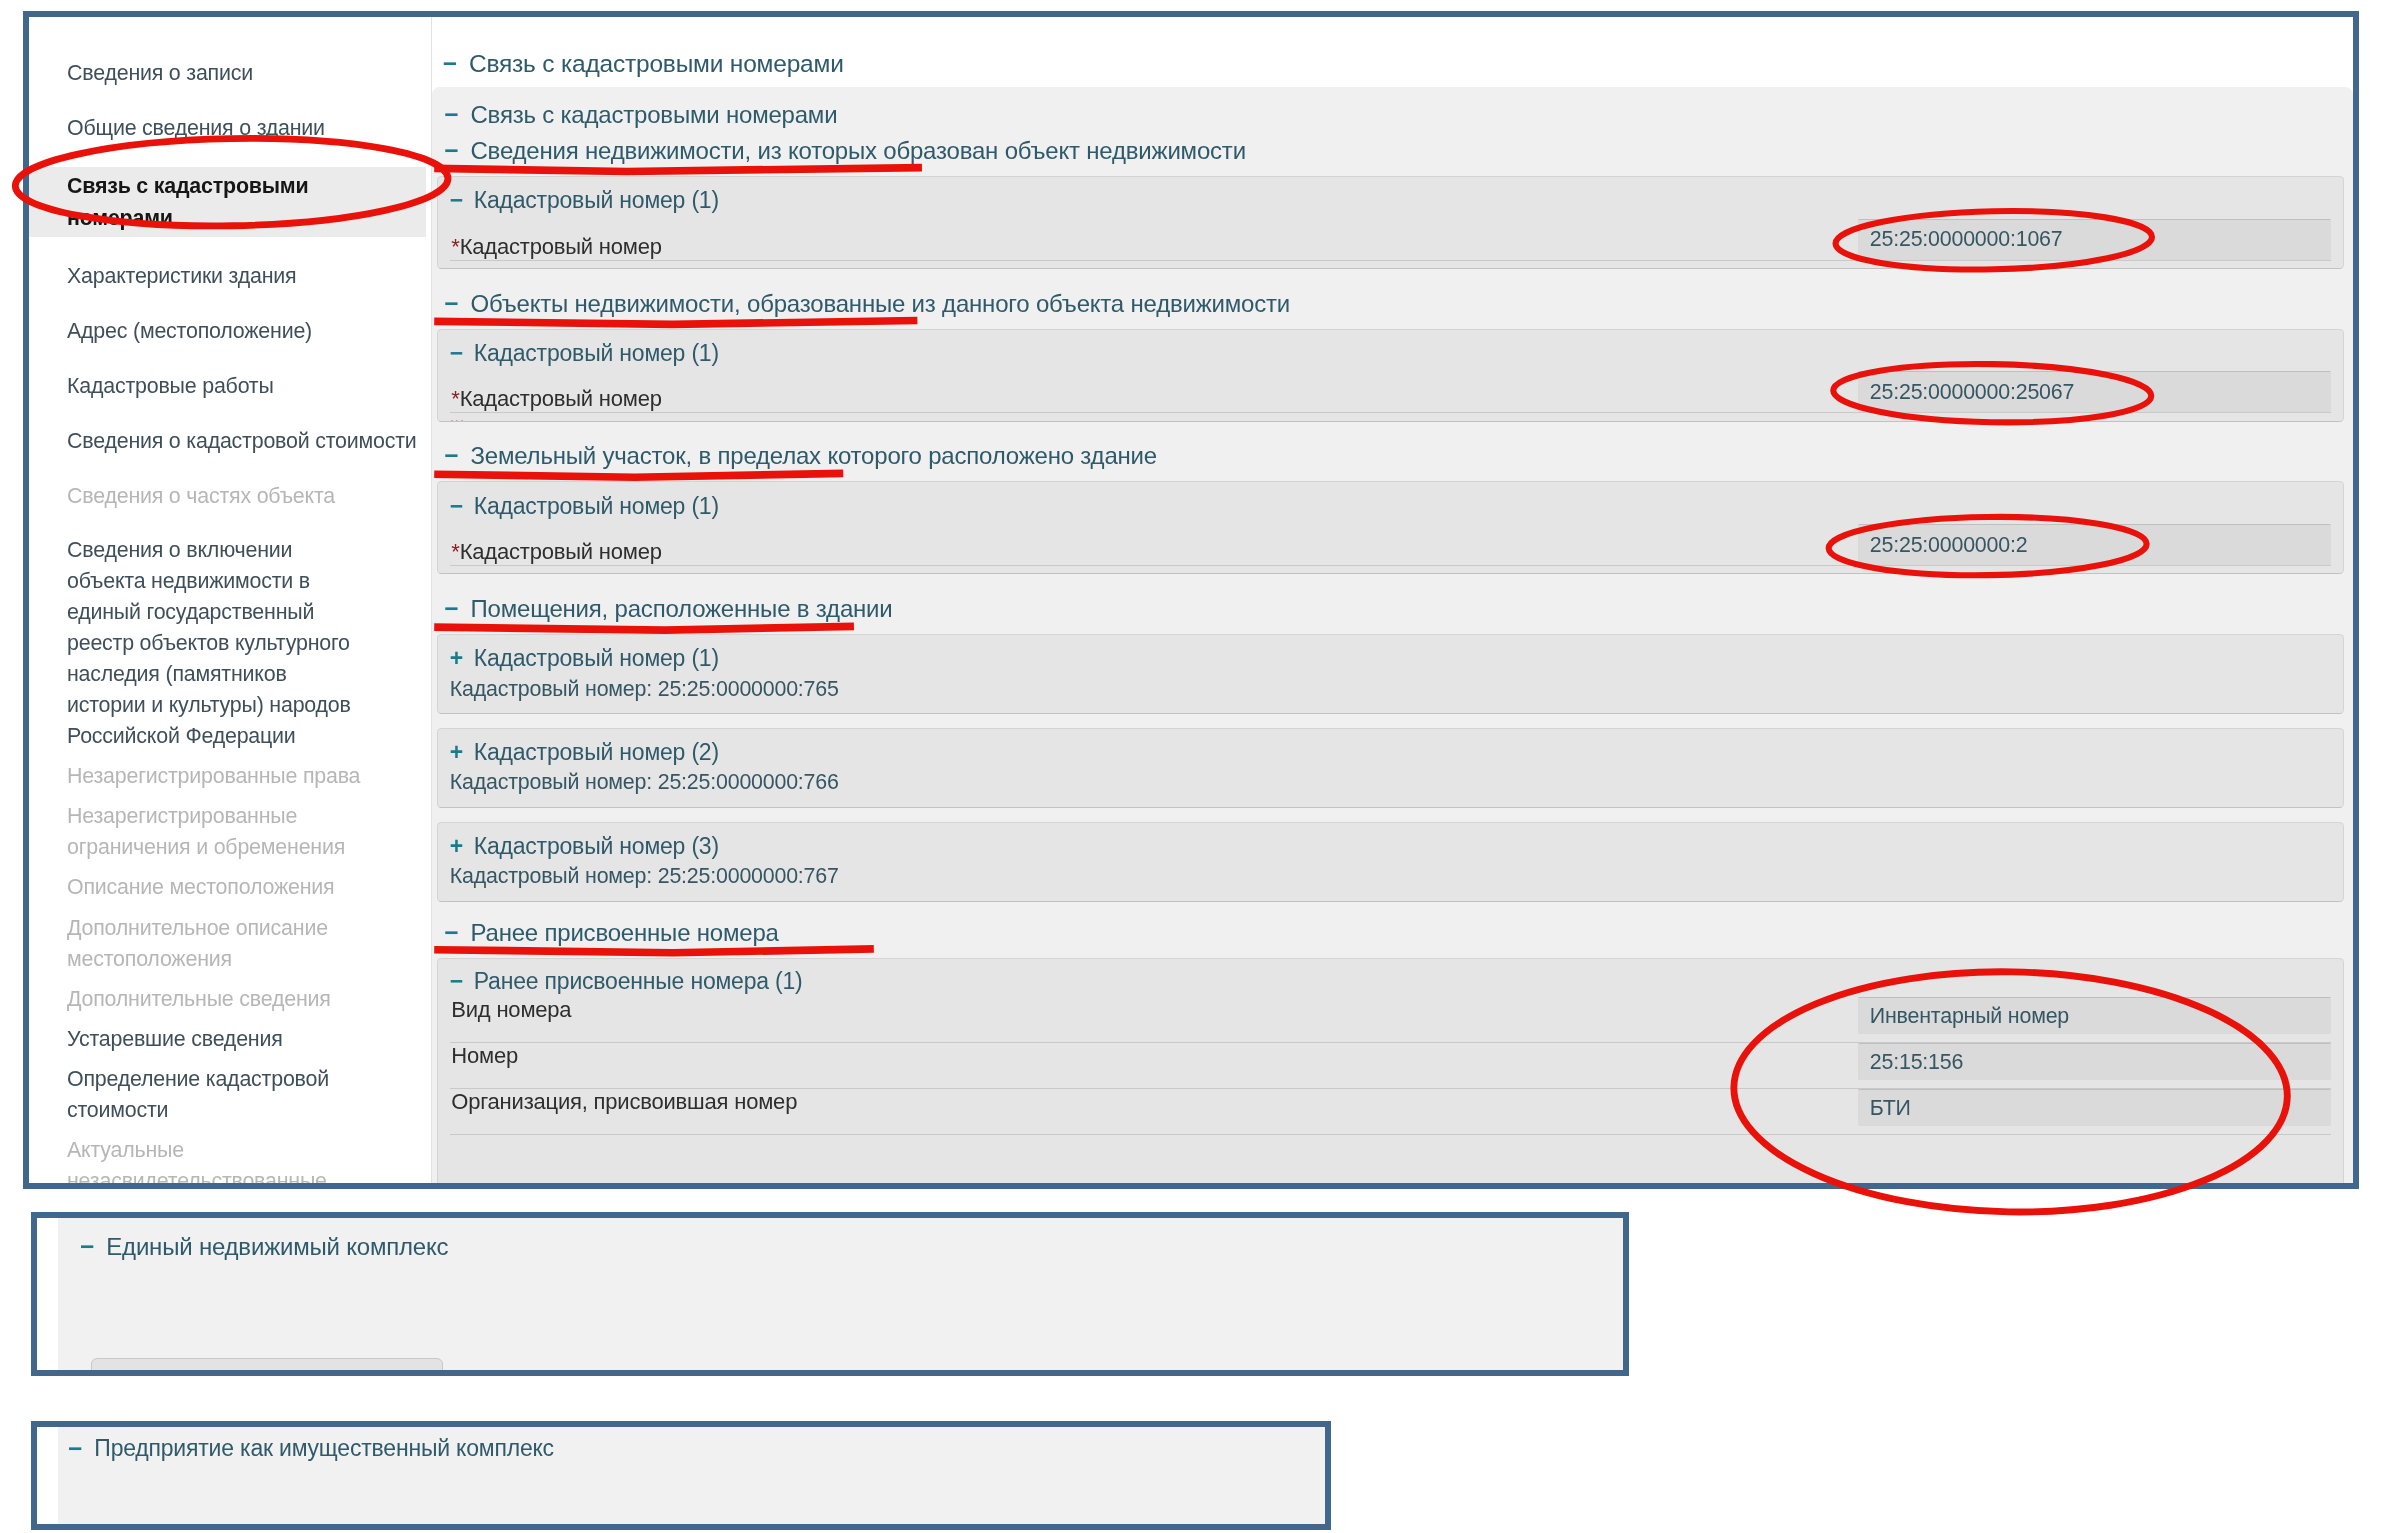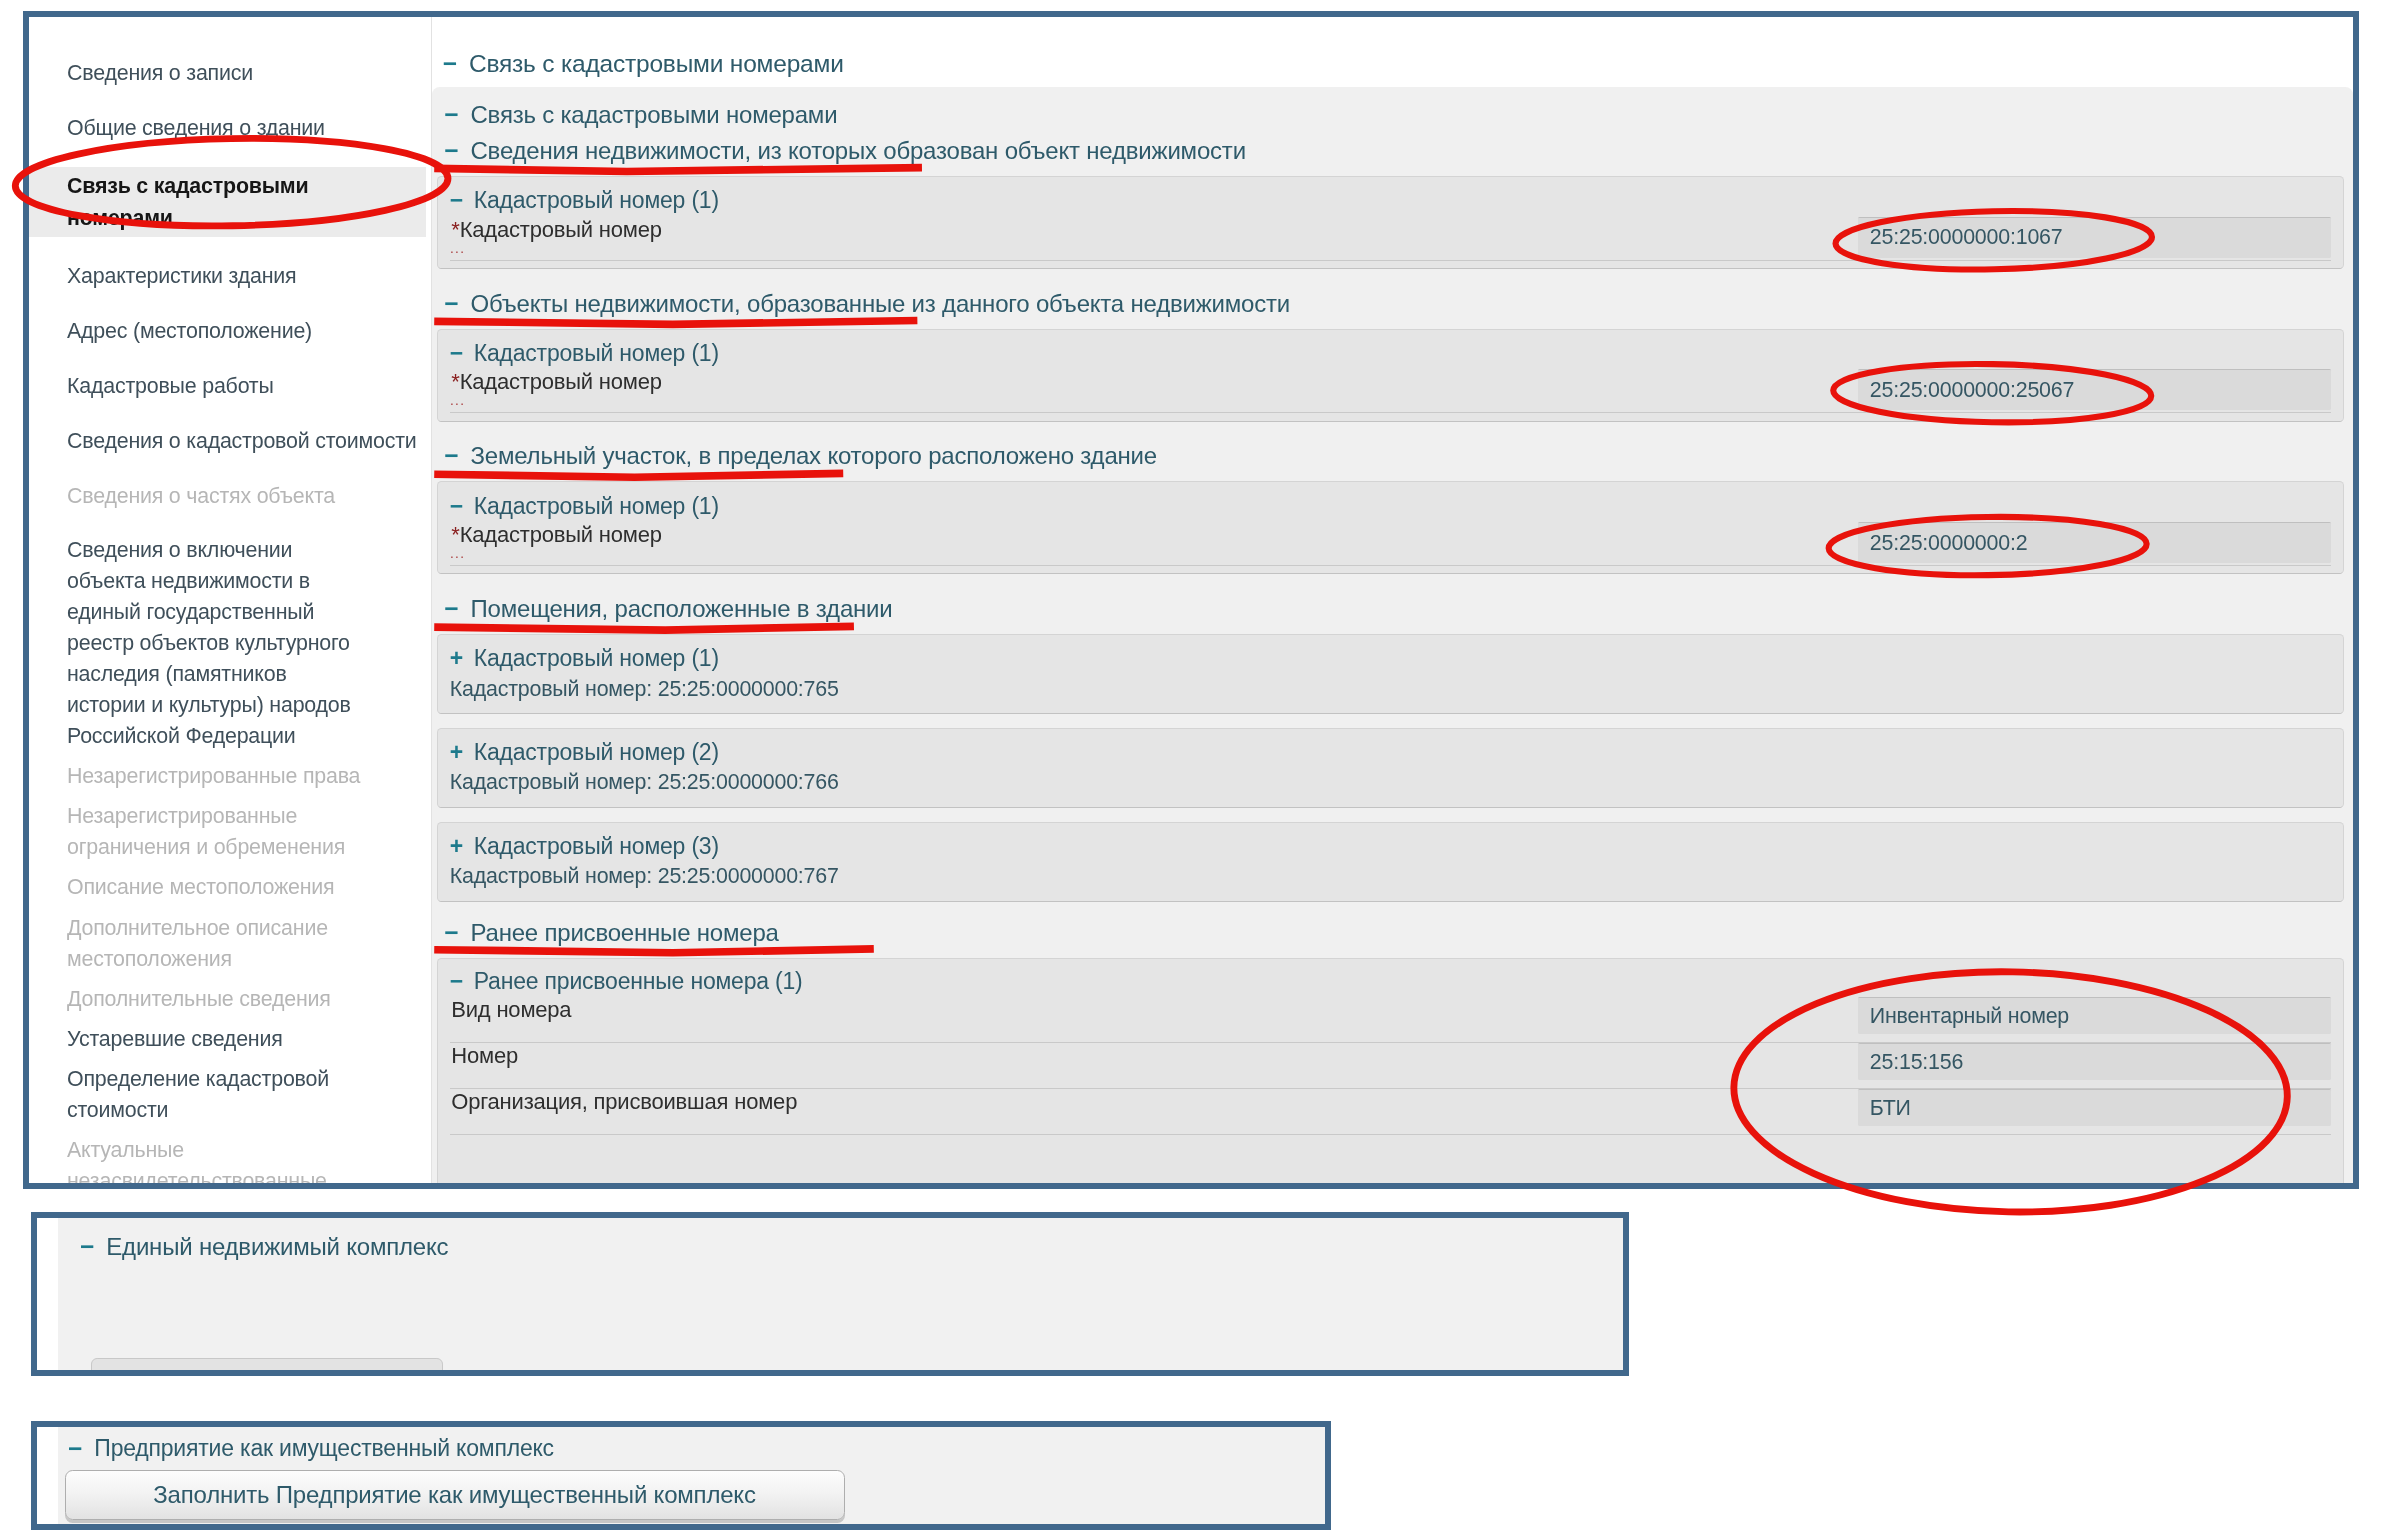--- a/index.html
+++ b/index.html
@@ -50,21 +50,21 @@
     font-size:24px;color:var(--header-text);cursor:pointer;
   }
   .panelA{
     height:93px;margin:7.6px 0 17px 0;background:var(--subpanel-bg);
     border:1.5px solid #d4d4d4;border-bottom-color:#c2c2c2;border-radius:4.6px;
     padding:7.6px 12.2px 0 12.2px;overflow:hidden;
   }
   .sp-head{height:32px;display:flex;align-items:center;font-size:23px;color:var(--header-text);cursor:pointer;}
   .sp-head .tgl{font-size:23px;margin-right:10.7px;}
   .field-row{
-    height:44px;display:flex;align-items:flex-start;justify-content:space-between;
+    height:44px;display:flex;align-items:flex-end;justify-content:space-between;
     border-bottom:1.5px solid var(--separator);
   }
   .field-label{font-size:22px;color:var(--label-text);position:relative;padding-left:1.5px;}
   .req{color:#8a2020;}
   .req-dots{
     position:absolute;left:0;top:23px;font-size:15.3px;color:#b05050;letter-spacing:0.8px;line-height:15.3px;
   }
   .field-input{
     width:473px;height:41px;background:var(--input-bg);border-top:1.5px solid #bfbfbf;
     border-radius:1.5px;display:flex;align-items:center;padding-left:12.2px;
@@ -275,21 +275,20 @@
   </div>
   <div class="partial-button"></div>
 </div>
 
 <div class="bottom-box" id="box-pik">
   <div class="white-strip"></div>
   <div class="box-header">
     <span class="tgl">−</span>
     <span>Предприятие как имущественный комплекс</span>
   </div>
-  <div class="fill-button">Заполнить Предприятие как имущественный комплекс</div>
 </div>
 
 <svg class="annotation-overlay" viewBox="0 0 3125 2006" xmlns="http://www.w3.org/2000/svg">
 
   <ellipse cx="303" cy="238" rx="283" ry="57" stroke-width="9" transform="rotate(-1 303 238)"></ellipse>
 
   <ellipse cx="2608" cy="314" rx="207" ry="38" stroke-width="8" transform="rotate(-1.2 2608 314)"></ellipse>
   <ellipse cx="2606" cy="514" rx="208" ry="38" stroke-width="8" transform="rotate(1 2606 514)"></ellipse>
   <ellipse cx="2600" cy="714" rx="208" ry="38" stroke-width="8" transform="rotate(-0.8 2600 714)"></ellipse>
 

